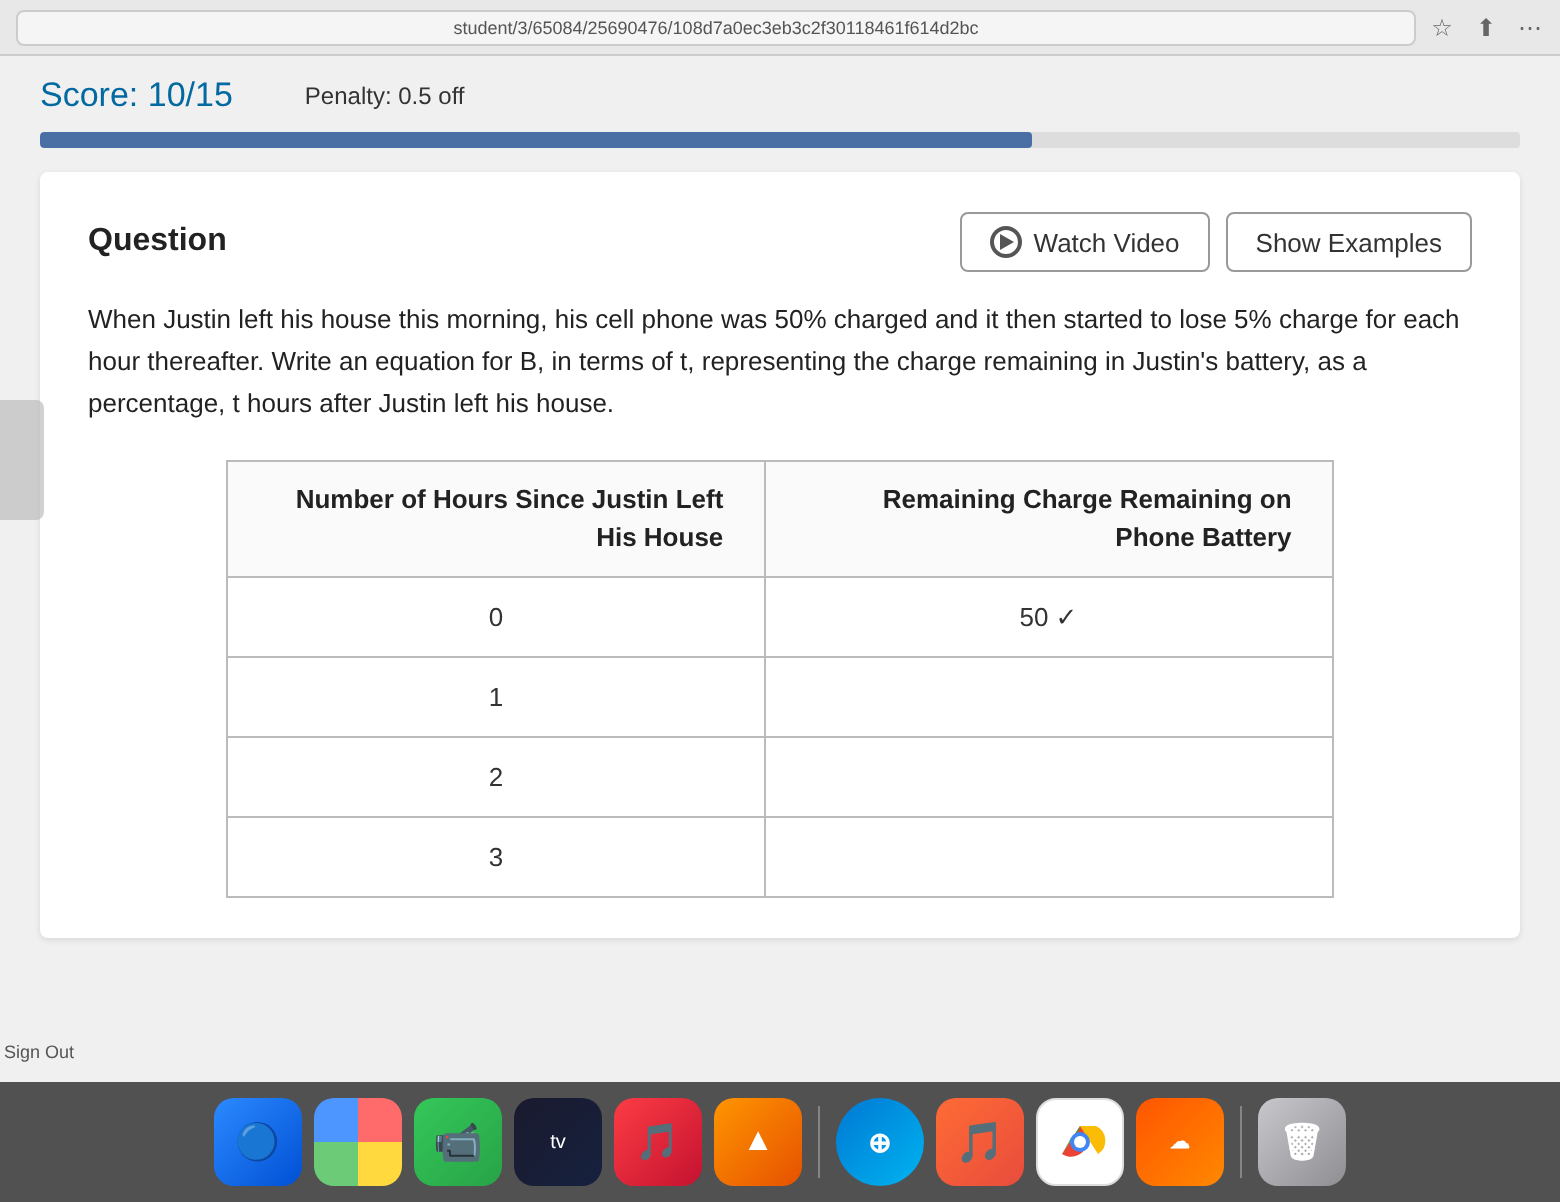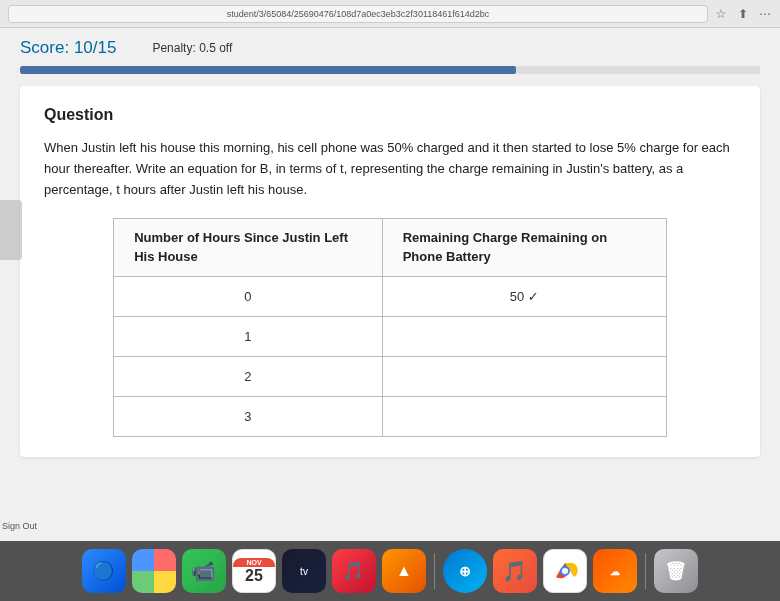--- a/index.html
+++ b/index.html
@@ -182,21 +182,21 @@
     .data-table {
       border-collapse: collapse;
       margin: 0 auto;
       border: 1px solid #bbb;
       width: 80%;
     }
 
     .data-table th {
       border: 1px solid #bbb;
       padding: 10px 20px;
-      text-align: left;
+      text-align: right;
       font-size: 13px;
       font-weight: 600;
       background: #fafafa;
       color: #222;
       line-height: 1.4;
     }
 
     .data-table td {
       border: 1px solid #bbb;
       padding: 10px 20px;
@@ -323,20 +323,31 @@
   </div>
 
   <div class="progress-bar-container">
     <div class="progress-bar-fill"></div>
   </div>
 
   <div class="question-card">
 
     <div class="question-header">
       <span class="question-label">Question</span>
+      <div class="header-buttons">
+        <button class="watch-video-btn">
+          <div class="play-circle">
+            <div class="play-triangle"></div>
+          </div>
+          <span>Watch Video</span>
+        </button>
+        <button class="show-examples-btn">
+          <span>Show Examples</span>
+        </button>
+      </div>
     </div>
 
     <p class="question-text">When Justin left his house this morning, his cell phone was 50% charged and it then started to lose 5% charge for each hour thereafter. Write an equation for B, in terms of t, representing the charge remaining in Justin's battery, as a percentage, t hours after Justin left his house.</p>
 
     <table class="data-table">
       <thead>
         <tr>
           <th>Number of Hours Since Justin Left His House</th>
           <th>Remaining Charge Remaining on Phone Battery</th>
         </tr>
@@ -376,24 +387,20 @@
     <span style="font-size:18px;">🔵</span>
   </div>
 
   <div class="dock-item" style="background: conic-gradient(#ff6b6b 0 90deg, #ffd93d 90deg 180deg, #6bcb77 180deg 270deg, #4d96ff 270deg 360deg); border-radius: 10px;">
   </div>
 
   <div class="dock-item dock-item-facetime">
     <span style="font-size:20px;">📹</span>
   </div>
 
-  <div class="dock-item dock-item-calendar">
-    <div class="dock-calendar-top">NOV</div>
-    <div class="dock-calendar-num">25</div>
-  </div>
 
   <div class="dock-item dock-item-appletv">
     <span style="font-size:10px; color:#fff; font-weight:normal;">tv</span>
   </div>
 
   <div class="dock-item dock-item-music">
     <span style="font-size:18px;">🎵</span>
   </div>
 
   <div class="dock-item dock-item-delta">

